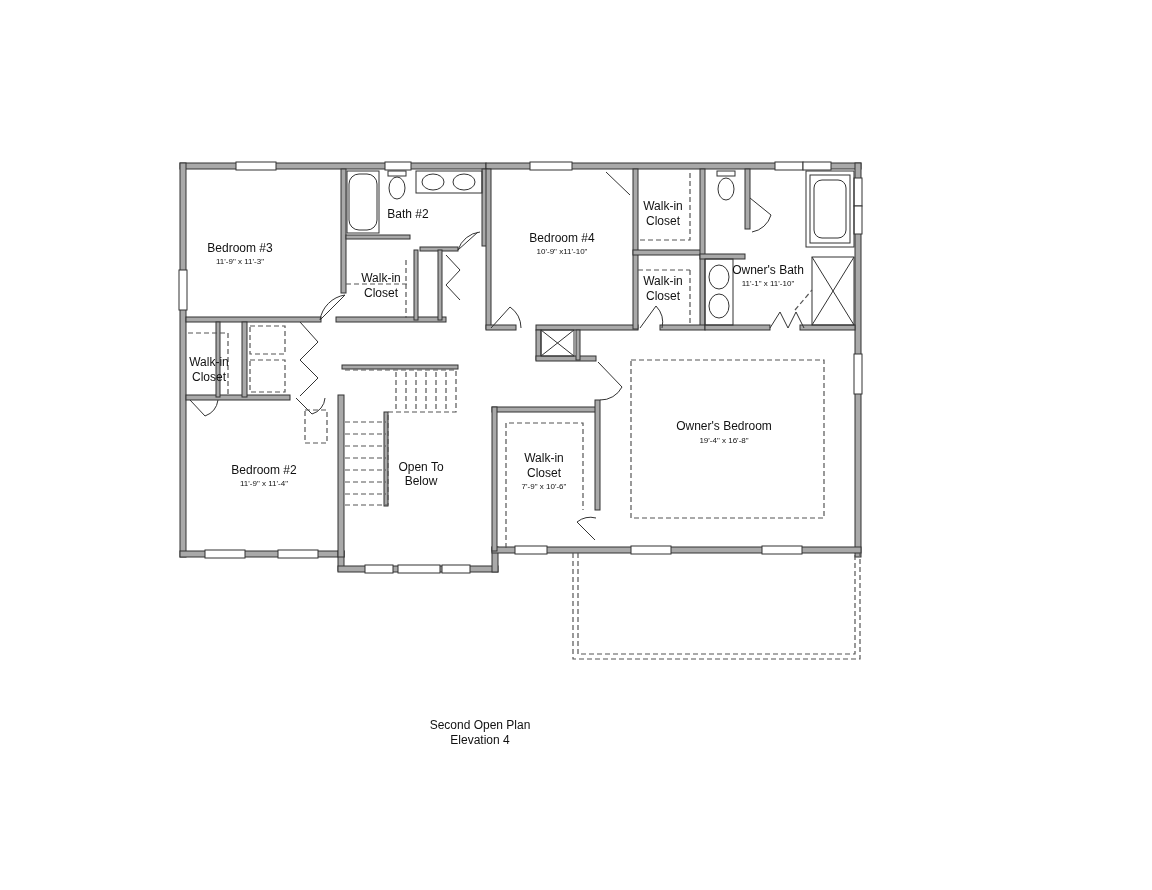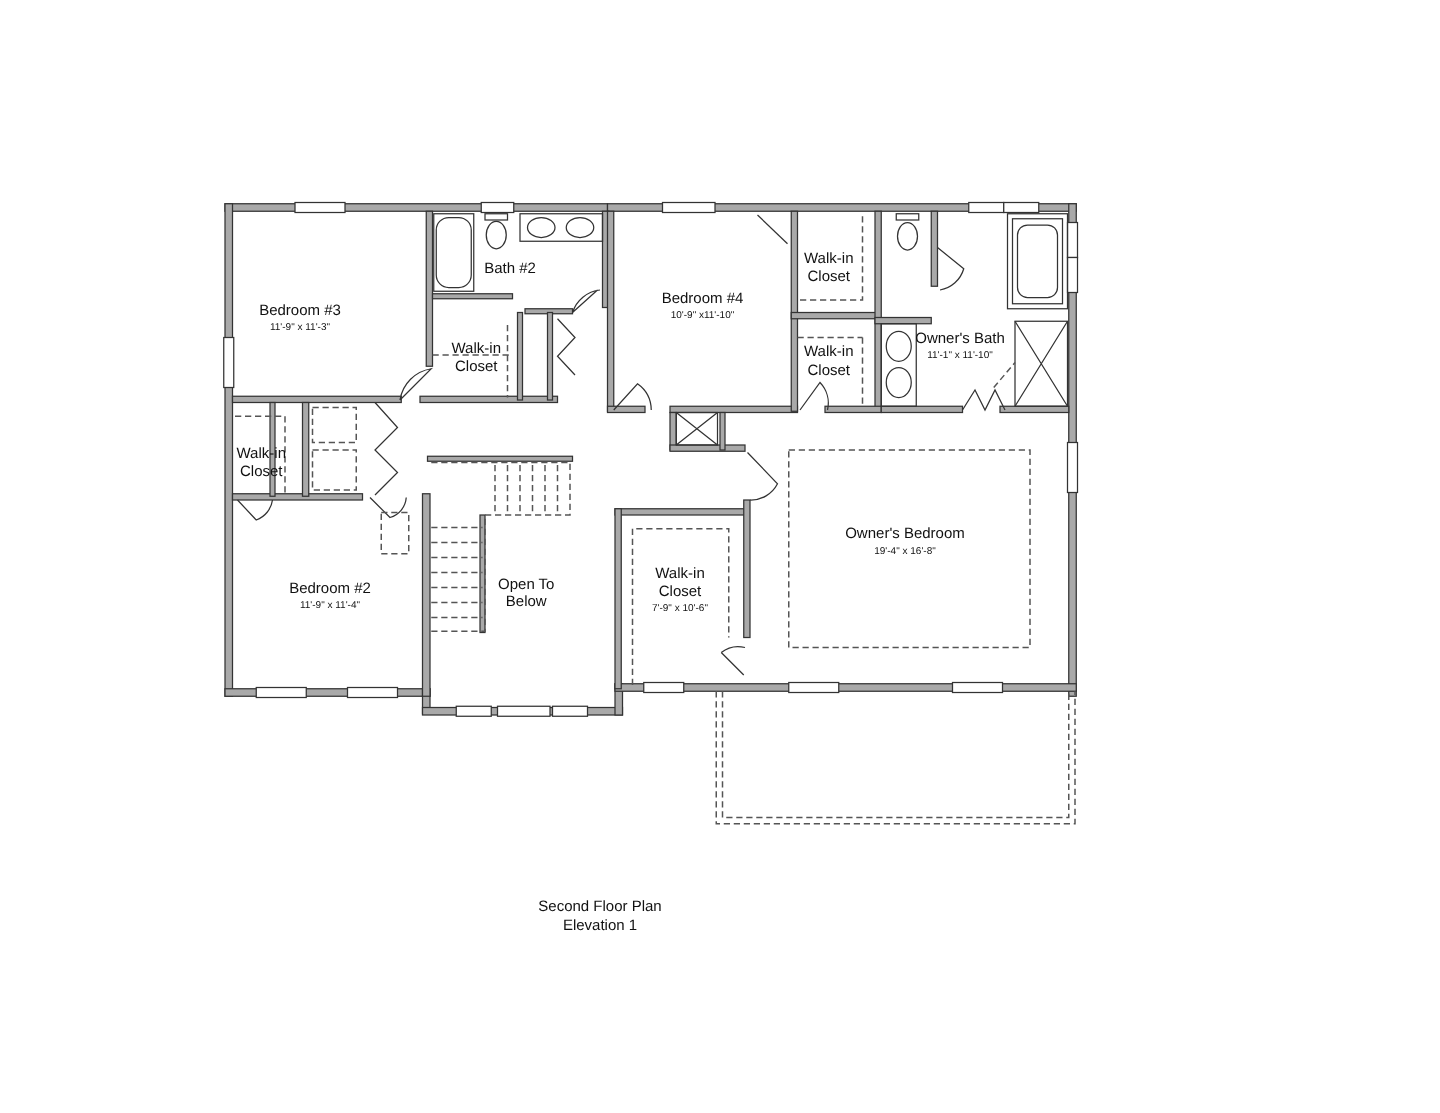--- a/index.html
+++ b/index.html
@@ -208,15 +208,15 @@
     <text class="lbl" x="544" y="462" font-size="12" text-anchor="middle">Walk-in</text>
     <text class="lbl" x="544" y="477" font-size="12" text-anchor="middle">Closet</text>
     <text class="lbl" x="544" y="489" font-size="8" text-anchor="middle">7'-9" x 10'-6"</text>
 
     <text class="lbl" x="724" y="430" font-size="12" text-anchor="middle">Owner's Bedroom</text>
     <text class="lbl" x="724" y="443" font-size="8" text-anchor="middle">19'-4" x 16'-8"</text>
   </g>
 </svg>
 
 <div class="caption">
-  <div>Second Floor Plan</div>
-  <div>Elevation 1</div>
+  <div>Second Open Plan</div>
+  <div>Elevation 4</div>
 </div>
 
 </body></html>

